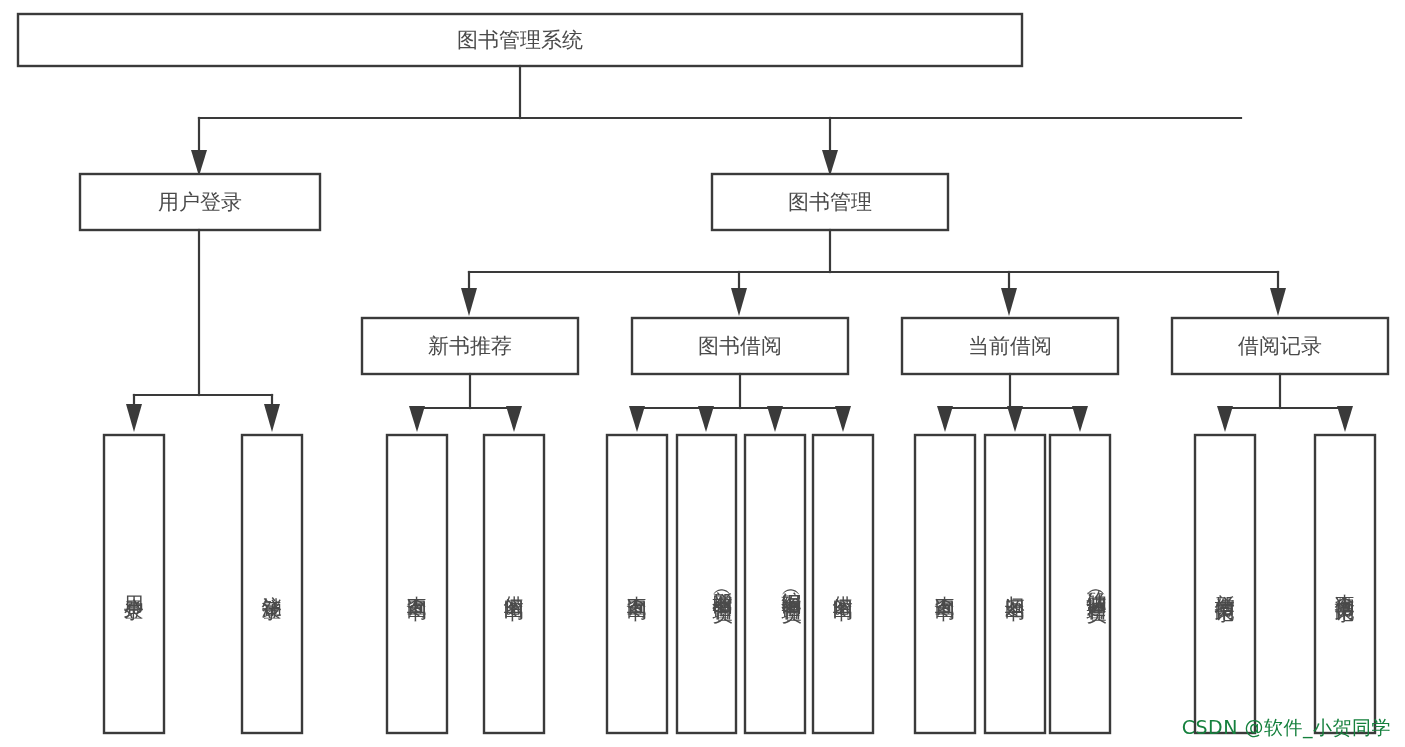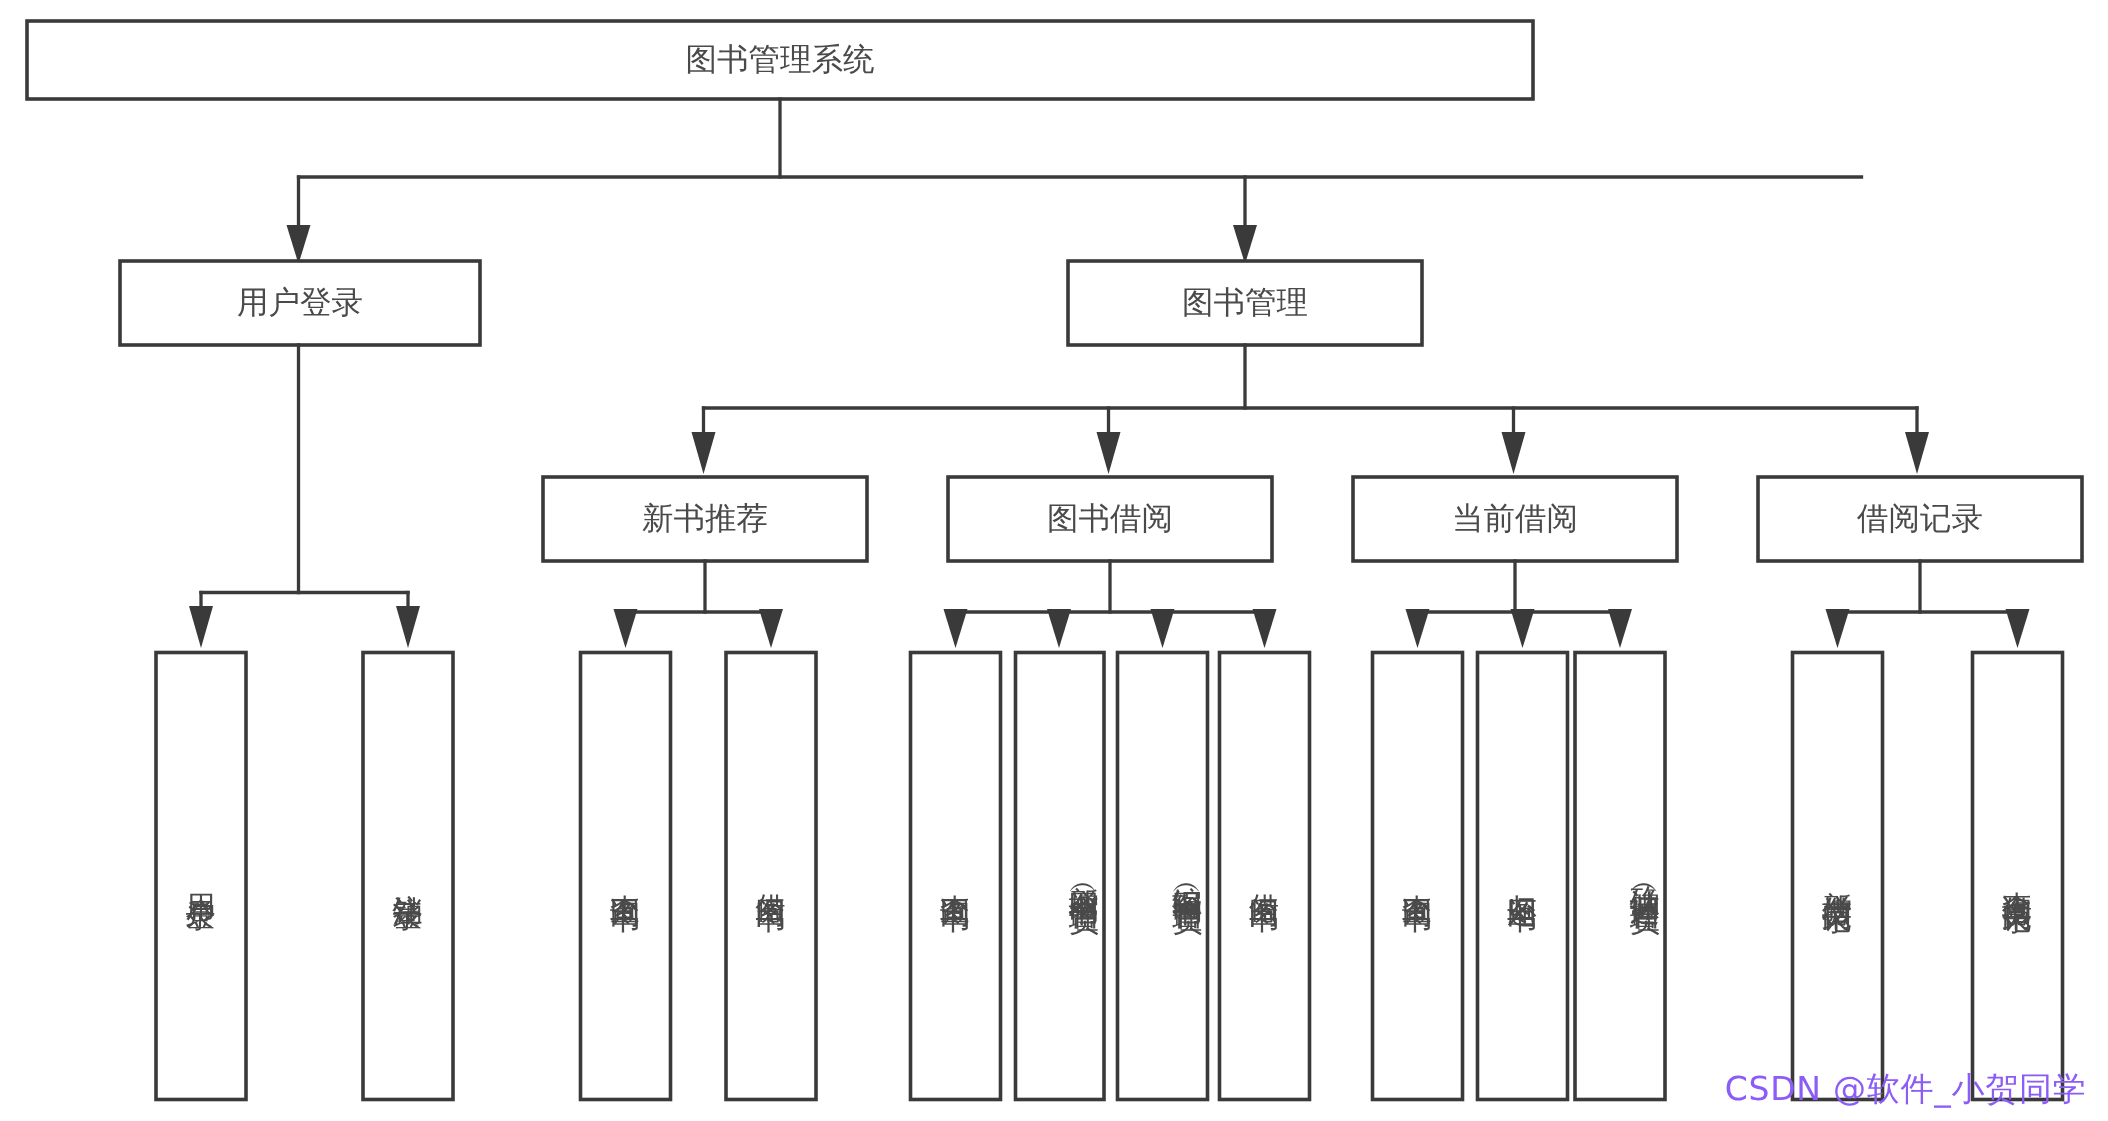--- a/index.html
+++ b/index.html
@@ -65,22 +65,22 @@
     color: #4a4a4a;
     white-space: nowrap;
     pointer-events: none;
     text-align: center;
   }
   .watermark {
     position: absolute;
     right: 14px;
     bottom: 6px;
     font-family: "DejaVu Sans", "Liberation Sans", sans-serif;
-    font-size: 22px;
-    color: #8b5cf6;
+    font-size: 19px;
+    color: #15803d;
     letter-spacing: 0.5px;
     white-space: nowrap;
     user-select: none;
   }
 </style>
 </head>
 <body>
 
 <div id="diagram-root">
 

